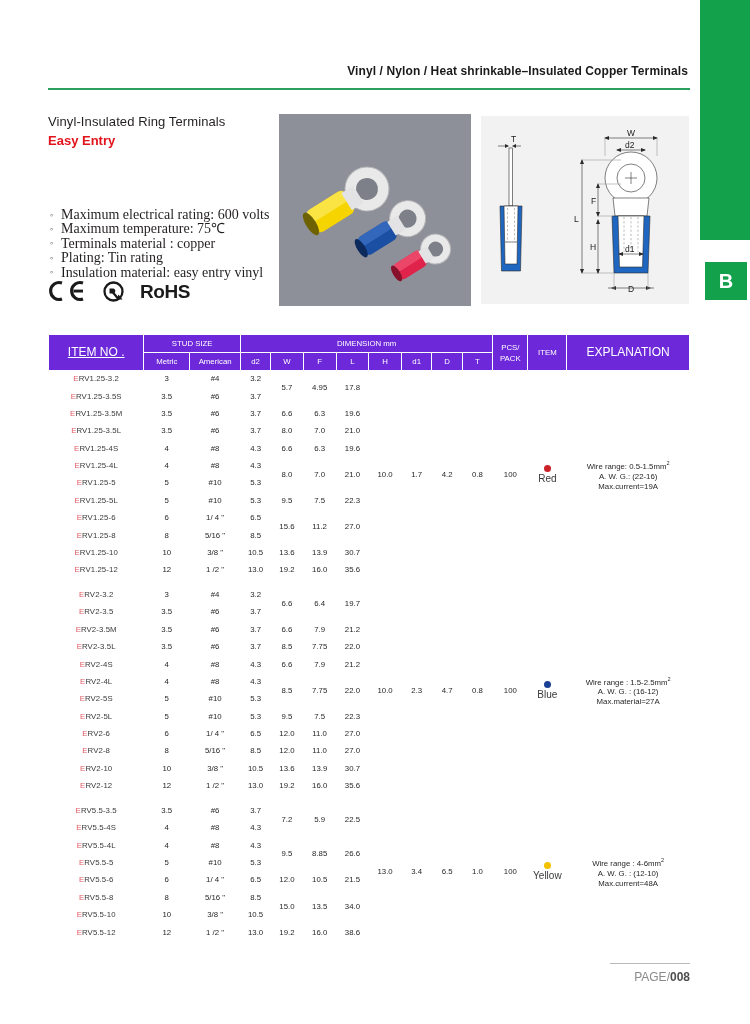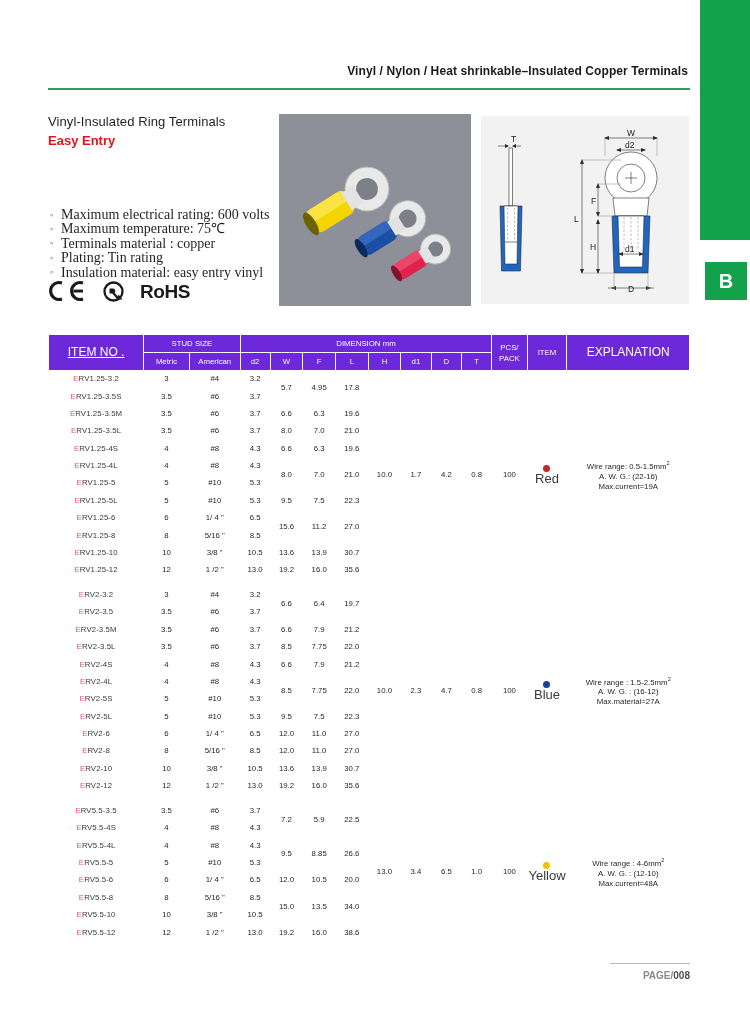--- a/index.html
+++ b/index.html
@@ -140,36 +140,36 @@
     line-height: 12.5px;
     font-size: 7.8px;
   }
   td.colorcell {
     background: #efefef;
   }
   .swatch {
     width: 7px; height: 7px; border-radius: 50%;
     margin: 0 auto 2px auto;
   }
-  .colorname { font-size: 13px; color: #3a3a3a; }
+  .colorname { font-size: 10px; color: #3a3a3a; }
   .group-gap td {
     background: #ffffff !important;
     border-bottom: 1px solid #cfcfcf;
     padding: 0; height: 7px;
   }
   .sup { font-size: 5.5px; vertical-align: super; }
 
   
   .footer-rule {
     position: absolute; left: 610px; top: 963px;
     width: 80px; height: 1px; background: #b9b9b9;
   }
   .footer-page {
     position: absolute; right: 60px; top: 970px;
-    font-size: 10px; color: #8a8a8a; font-weight: bold;
+    font-size: 12px; color: #8a8a8a;
   }
   .footer-page b { color: #4d4d4d; }
 </style>
 </head>
 <body>
 
 <div class="green-block"></div>
 <div class="section-tab">B</div>
 
 <div class="header-title">Vinyl / Nylon / Heat shrinkable–Insulated Copper Terminals</div>
@@ -637,21 +637,21 @@
           <td>#10</td>
           <td class="shade">5.3</td>
         </tr>
         <tr>
           <td class="itemno"><span class="e">E</span>RV5.5-6</td>
           <td>6</td>
           <td>1/ 4 "</td>
           <td class="shade">6.5</td>
           <td class="merged">12.0</td>
           <td class="merged">10.5</td>
-          <td class="merged">20.0</td>
+          <td class="merged">21.5</td>
         </tr>
         <tr>
           <td class="itemno"><span class="e">E</span>RV5.5-8</td>
           <td>8</td>
           <td>5/16 "</td>
           <td class="shade">8.5</td>
           <td class="merged" rowspan="2">15.0</td>
           <td class="merged" rowspan="2">13.5</td>
           <td class="merged" rowspan="2">34.0</td>
         </tr>

